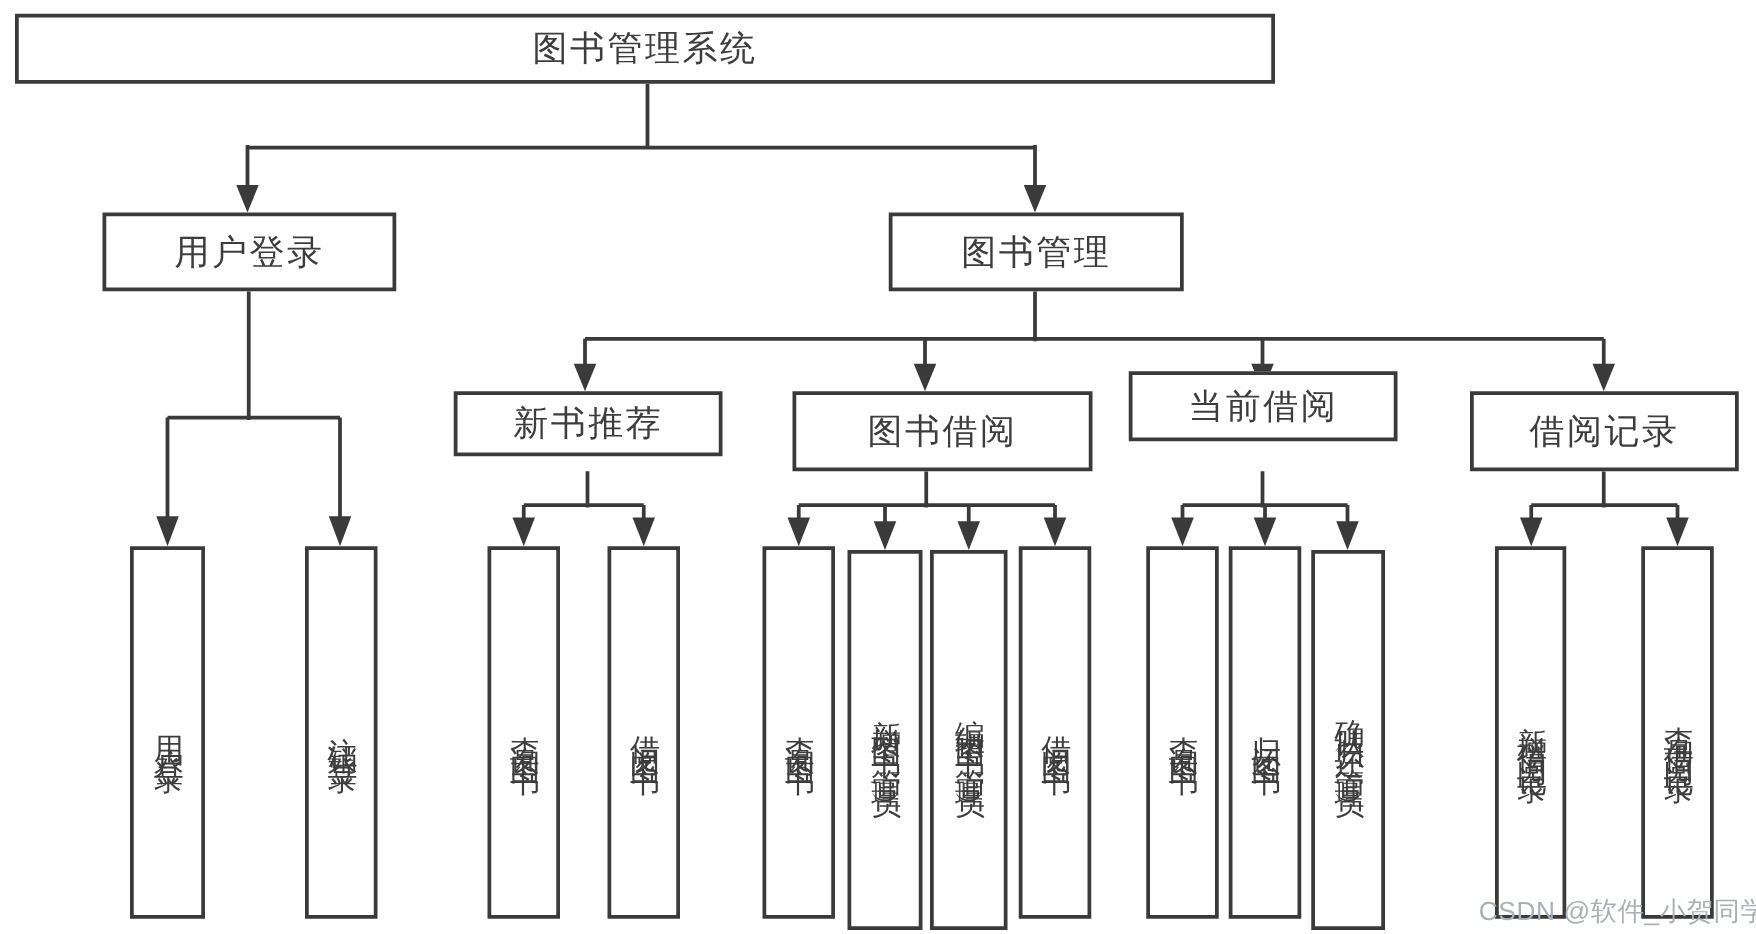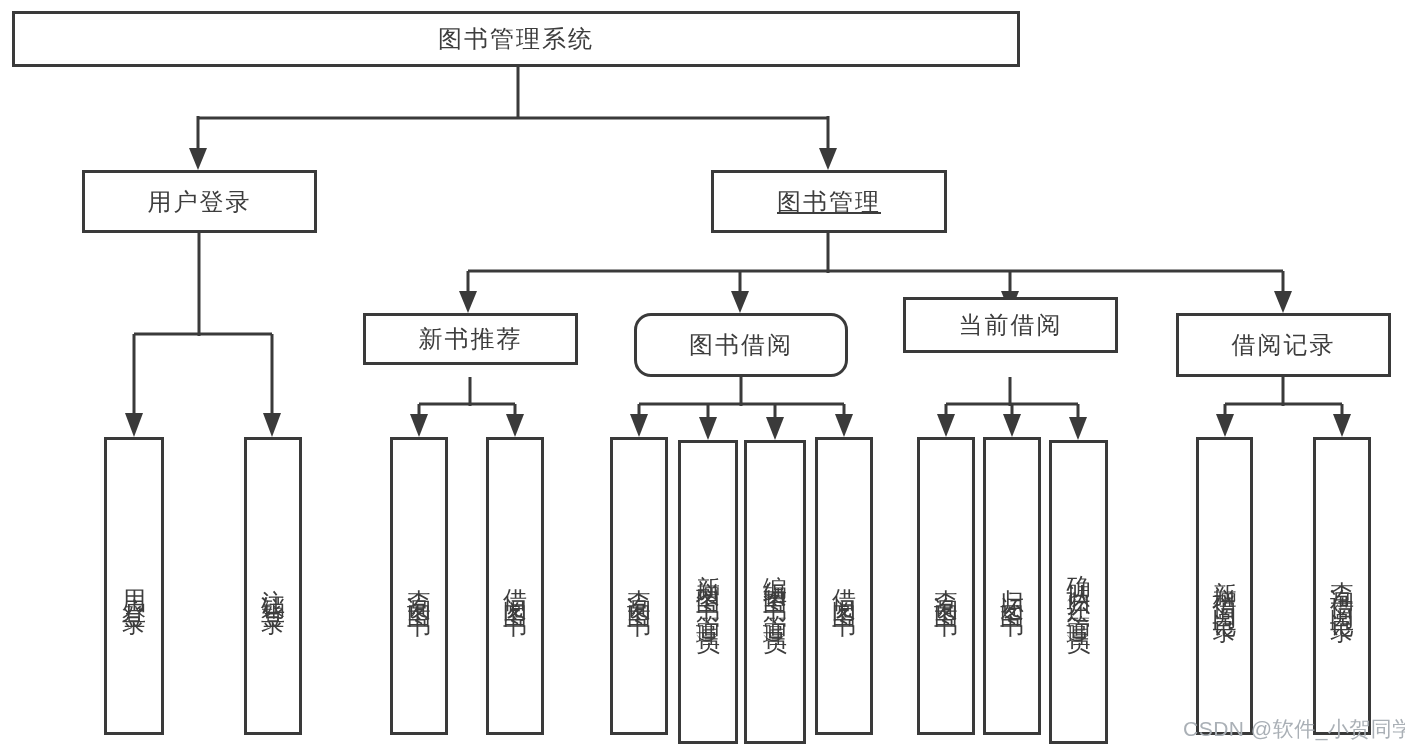--- a/index.html
+++ b/index.html
@@ -31,21 +31,21 @@
     stroke: none;
   }
 
   .node {
     position: absolute;
     background: #ffffff;
     border: 3px solid var(--line, #3a3a3a);
     display: flex;
     align-items: center;
     justify-content: center;
-    font-size: 24px;
+    font-size: 28px;
     letter-spacing: 2px;
     color: var(--text, #3d3d3d);
     z-index: 2;
     white-space: nowrap;
   }
 
   .leaf {
     position: absolute;
     top: 437px;
     height: 298px;
@@ -122,24 +122,24 @@
     <g>
       <path d="M1283 377 V406 M1225 404 H1342 M1225 404 V415 M1342 404 V415"></path>
       <polygon points="1216,414 1234,414 1225,437"></polygon>
       <polygon points="1333,414 1351,414 1342,437"></polygon>
     </g>
   </svg>
 
   <div class="node" style="left:12px; top:11px; width:1008px; height:56px;">图书管理系统</div>
 
   <div class="node" style="left:82px; top:170px; width:235px; height:63px;">用户登录</div>
-  <div class="node" style="left:711px; top:170px; width:236px; height:63px;text-decoration:underline;">图书管理</div>
+  <div class="node" style="left:711px; top:170px; width:236px; height:63px;">图书管理</div>
 
   <div class="node" style="left:363px; top:313px; width:215px; height:52px;">新书推荐</div>
-  <div class="node" style="left:634px; top:313px; width:214px; height:64px;border-radius:17px;">图书借阅</div>
+  <div class="node" style="left:634px; top:313px; width:240px; height:64px;">图书借阅</div>
   <div class="node" style="left:903px; top:297px; width:215px; height:56px;">当前借阅</div>
   <div class="node" style="left:1176px; top:313px; width:215px; height:64px;">借阅记录</div>
 
   <div class="leaf" style="left:104px; width:60px;">
     <span>用户登录</span>
   </div>
   <div class="leaf" style="left:244px; width:58px;">
     <span>注销登录</span>
   </div>
 

